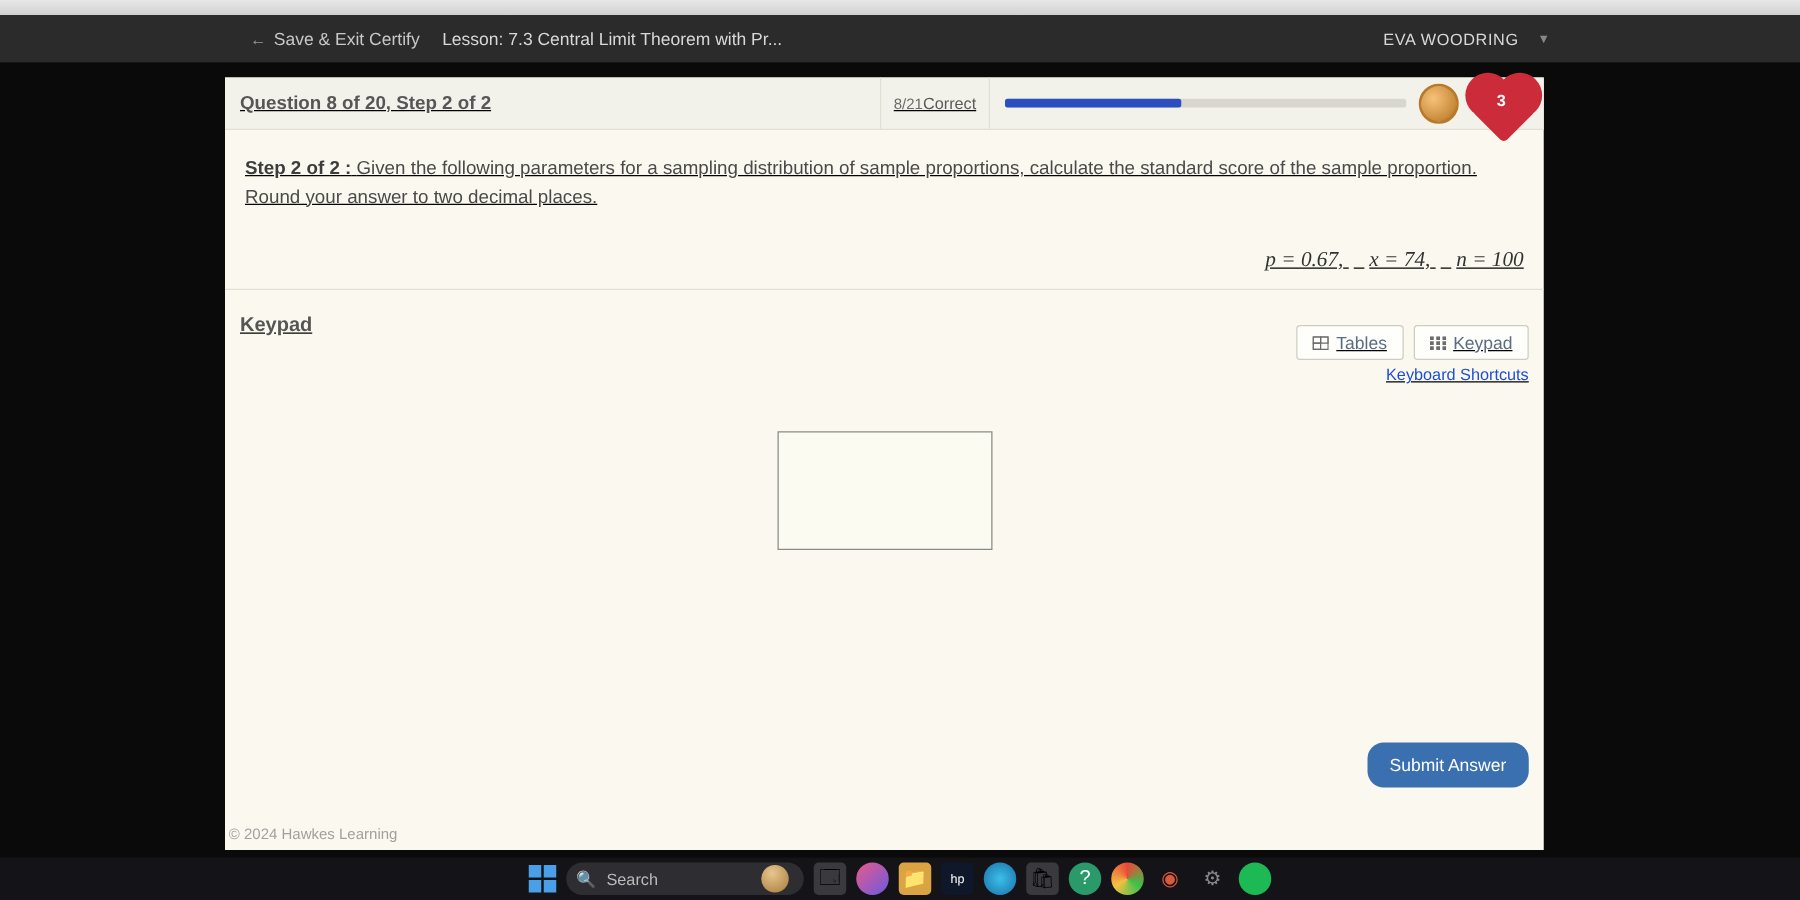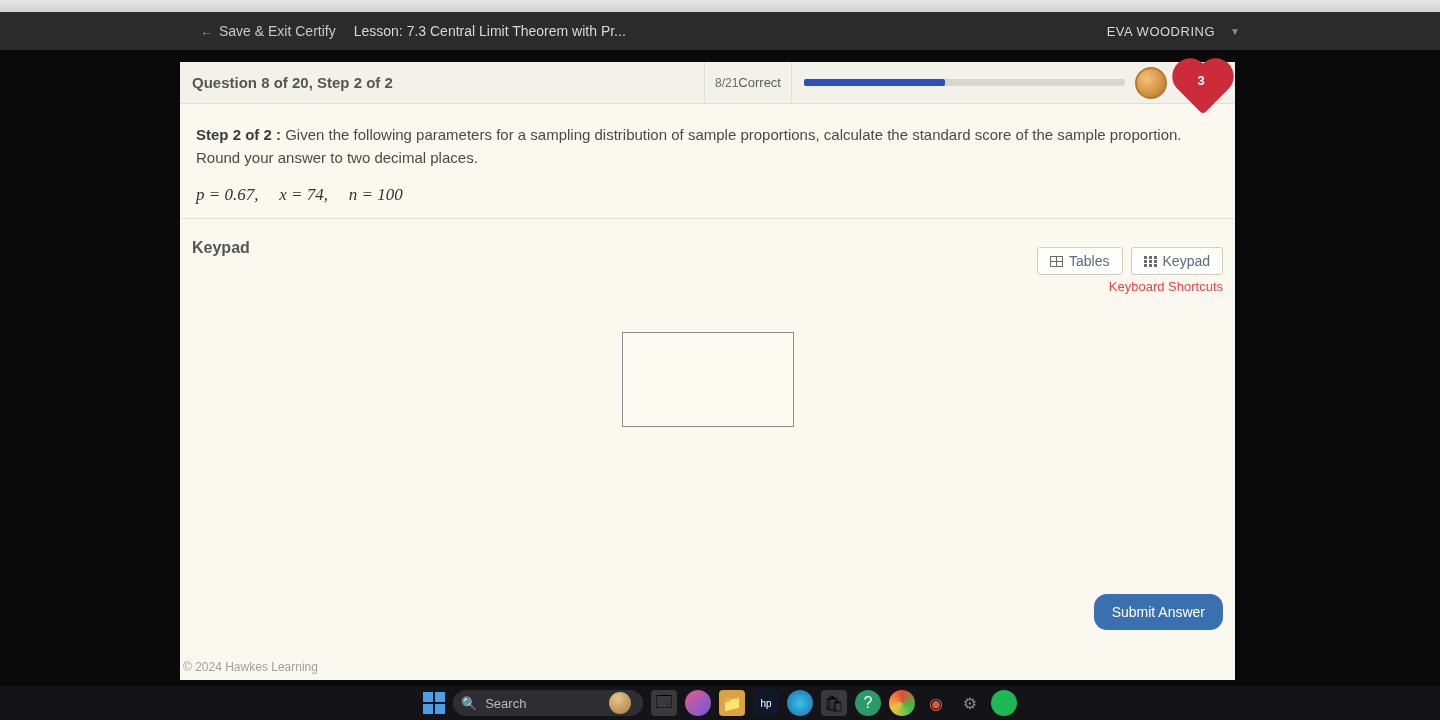--- a/index.html
+++ b/index.html
@@ -63,20 +63,21 @@
       right: 0;
       background: #0a0a0a;
     }
     .page-panel {
       position: absolute;
       left: 180px;
       right: 205px;
       top: 12px;
       bottom: 40px;
       background: #fbf8ef;
+      text-decoration: underline;
     }
     .status-bar {
       height: 42px;
       display: flex;
       align-items: stretch;
       border-bottom: 1px solid #e2dfd4;
       background: #f3f2ea;
     }
     .status-left {
       flex: 0 0 525px;
@@ -160,22 +161,22 @@
       padding: 20px 16px 13px 16px;
       border-bottom: 1px solid #e2dfd4;
     }
     .q-text {
       color: #4a4a4a;
       font-size: 15px;
       line-height: 1.5;
     }
     .q-text .step-label { font-weight: 700; color: #3d3d3d; }
     .formula {
-      text-align: left;
-      margin-top: 16px;
+      text-align: right;
+      margin-top: 29px;
       font-family: "Cambria Math", "Times New Roman", serif;
       font-size: 17px;
       color: #333;
       font-style: italic;
     }
     .formula .eq { font-style: normal; margin: 0 4px; }
     .answer-section {
       position: relative;
       padding: 14px 12px 20px;
     }
@@ -207,21 +208,21 @@
       border-radius: 3px;
       font-size: 14px;
       color: #5b6b85;
       cursor: pointer;
     }
     .tool-btn .tb-icon { width: 13px; height: 11px; }
     .tb-icon rect { stroke: #6b6b6b; fill: none; stroke-width: 1; }
     .tb-icon.keypad rect { fill: #6b6b6b; stroke: none; }
     .kbd-shortcuts {
       font-size: 13px;
-      color: #ef4444;
+      color: #1d4ed8;
       padding-left: 40px;
     }
     .answer-input-wrap {
       display: flex;
       justify-content: center;
       margin-top: 38px;
     }
     .answer-input {
       width: 172px;
       height: 95px;

